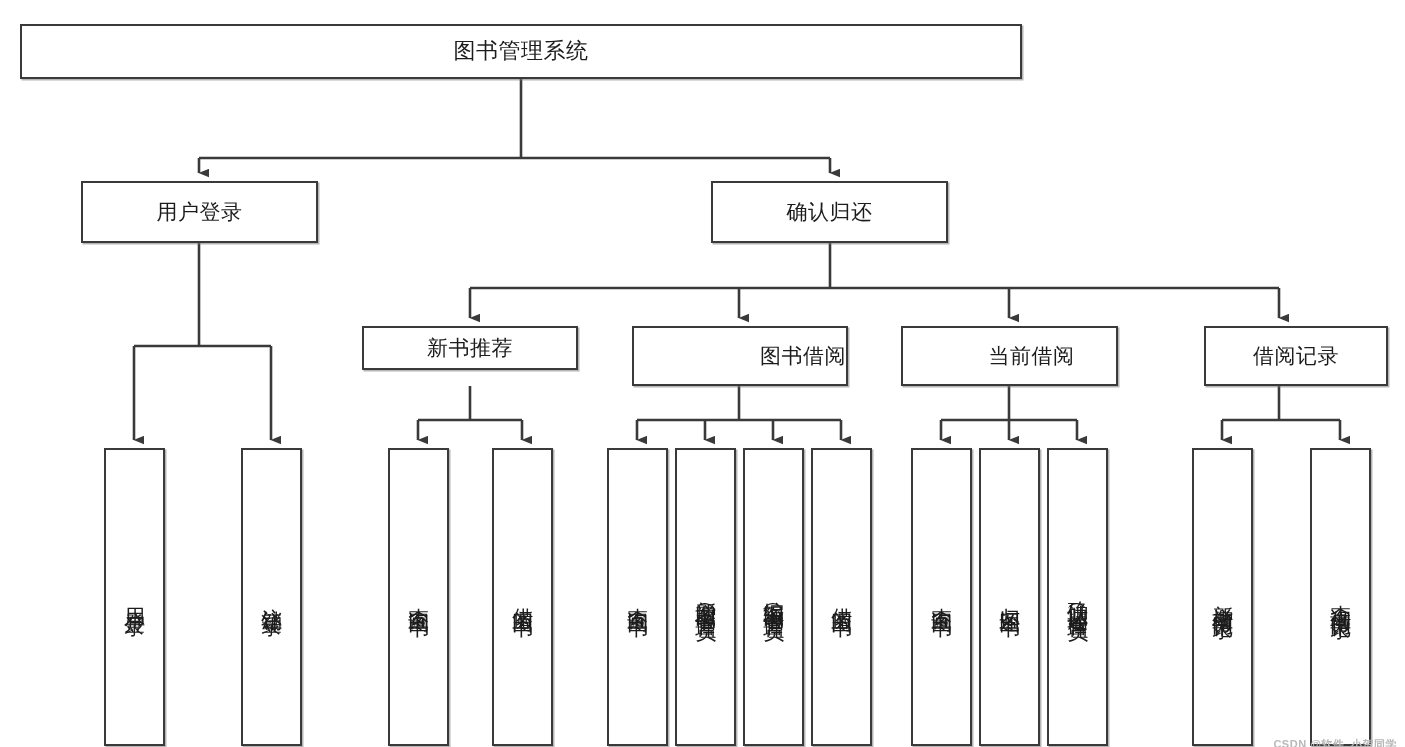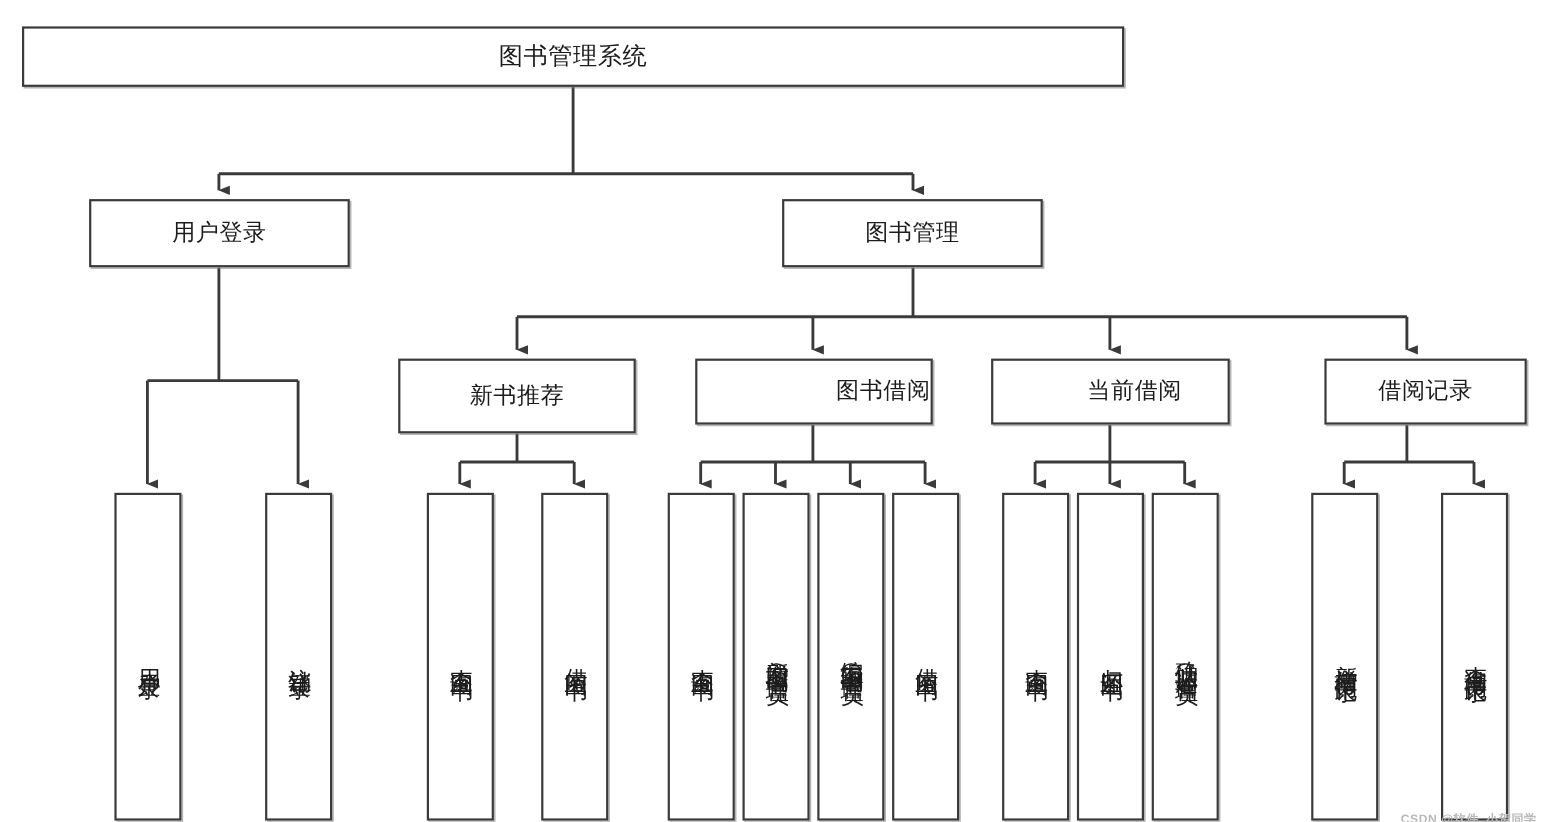--- a/index.html
+++ b/index.html
@@ -136,24 +136,24 @@
   </svg>
 
   <div class="node-box node-root" style="left:20px; top:13px; width:1002px; height:55px;">
     <span class="node-label">图书管理系统</span>
   </div>
 
   <div class="node-box" style="left:81px; top:170px; width:237px; height:62px;">
     <span class="node-label">用户登录</span>
   </div>
   <div class="node-box" style="left:711px; top:170px; width:237px; height:62px;">
-    <span class="node-label">图书管理</span>
-  </div>
-
-  <div class="node-box" style="left:362px; top:315px; width:216px; height:68px;">
+    <span class="node-label">确认归还</span>
+  </div>
+
+  <div class="node-box" style="left:362px; top:315px; width:216px; height:44px;">
     <span class="node-label">新书推荐</span>
   </div>
   <div class="node-box" style="left:632px; top:315px; width:216px; height:60px;justify-content:flex-end;">
     <span class="node-label">图书借阅</span>
   </div>
   <div class="node-box" style="left:901px; top:315px; width:217px; height:60px;padding-left:44px;">
     <span class="node-label">当前借阅</span>
   </div>
   <div class="node-box" style="left:1204px; top:315px; width:184px; height:60px;">
     <span class="node-label">借阅记录</span>

